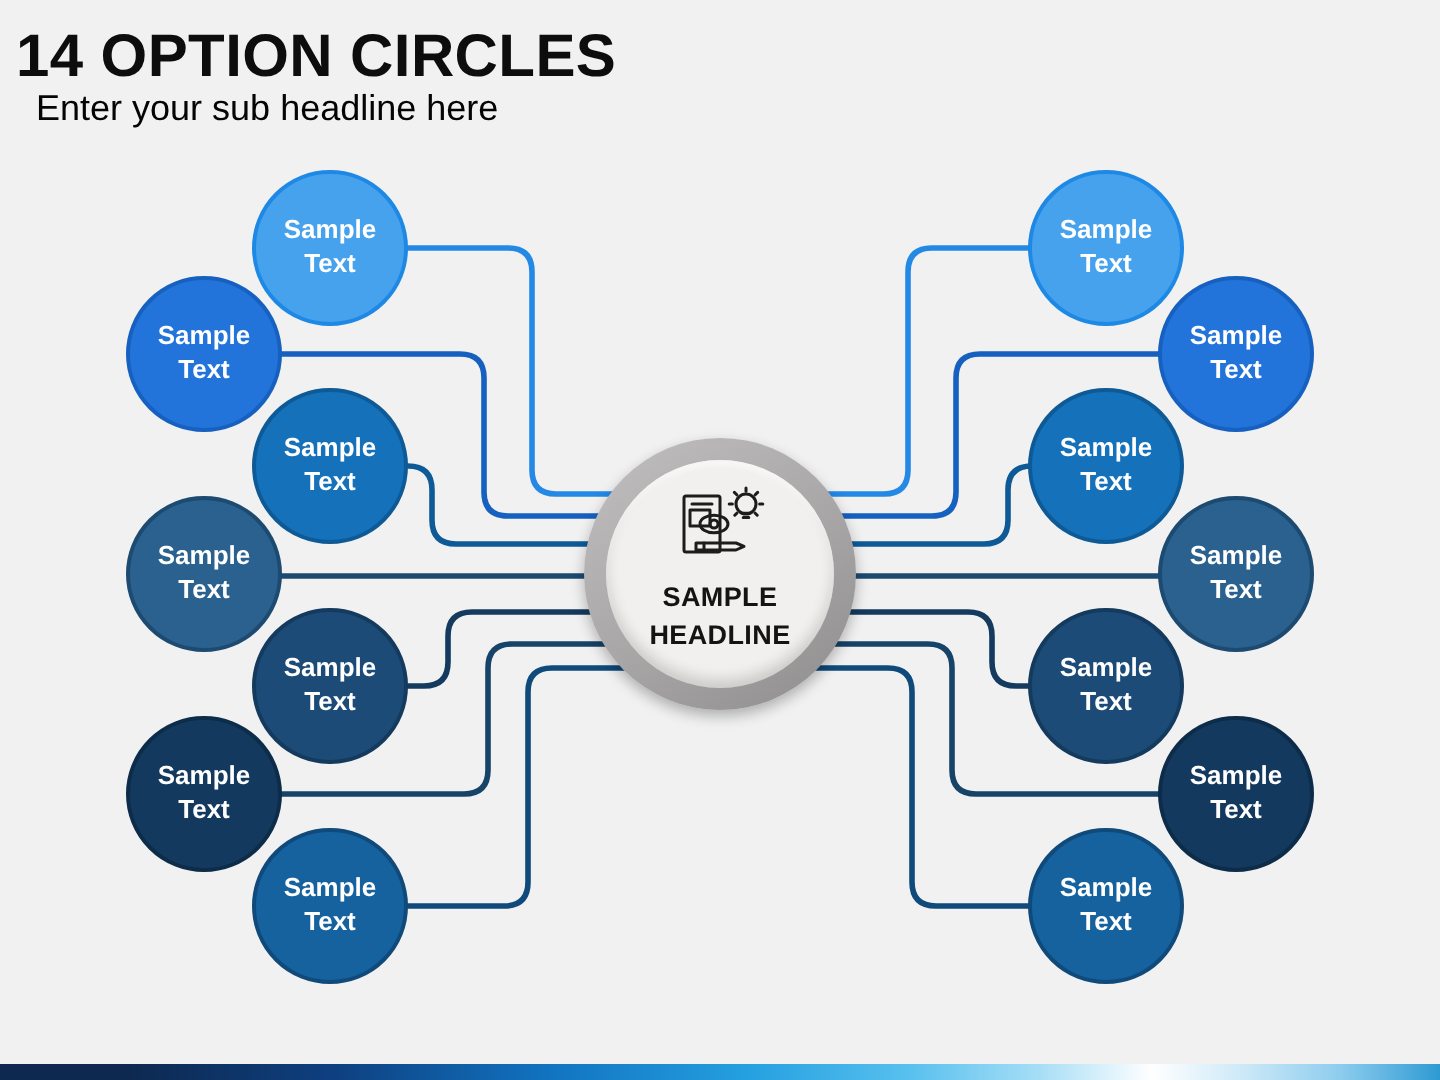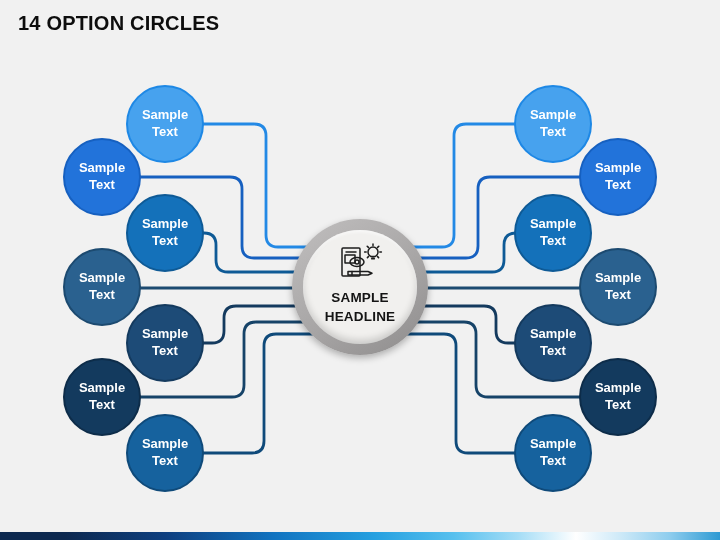--- a/index.html
+++ b/index.html
@@ -3,22 +3,22 @@
 <meta charset="utf-8">
 <style>
   html,body{margin:0;padding:0;}
   body{
     width:720px;height:540px;overflow:hidden;position:relative;
     background:#f1f1f1;
     font-family:"Liberation Sans",sans-serif;
   }
   .slide{position:absolute;inset:0;width:720px;height:540px;}
   .title{
-    position:absolute;left:18px;top:12px;
-    font-size:20px;font-weight:bold;color:#0d0d0d;letter-spacing:.2px;
+    position:absolute;left:8px;top:12px;
+    font-size:30px;font-weight:bold;color:#0d0d0d;letter-spacing:.2px;
   }
   .subtitle{
     position:absolute;left:18px;top:44px;
     font-size:18px;color:#040404;
   }
   svg.connectors{position:absolute;left:0;top:0;z-index:1;}
   .opt{
     position:absolute;width:78px;height:78px;border-radius:50%;
     border:2px solid #000;box-sizing:border-box;z-index:2;
     display:flex;flex-direction:column;align-items:center;justify-content:center;
@@ -46,20 +46,21 @@
       #0d2950 0%, #0d2950 9%, #0e3f7f 23%, #1173c0 38%, #25a0e0 52%,
       #57c0ee 63%, #a5ddf6 72%, #ffffff 80%, #cfeaf8 86%, #8ecdee 93%, #2e9ad3 100%);
   }
 </style>
 </head>
 <body>
 
 <div class="slide">
 
   <div class="title">14 OPTION CIRCLES</div>
+  <div class="subtitle">Enter your sub headline here</div>
 
   <svg class="connectors" width="720" height="540" viewBox="0 0 720 540">
     <g fill="none" stroke-width="2.8">
       <path d="M 165 124 H 254 Q 266 124 266 136 V 235 Q 266 247 278 247 H 442 Q 454 247 454 235 V 136 Q 454 124 466 124 H 553" style="stroke: rgb(35, 137, 229);"></path>
       <path d="M 102 177 H 230 Q 242 177 242 189 V 246 Q 242 258 254 258 H 466 Q 478 258 478 246 V 189 Q 478 177 490 177 H 618" style="stroke: rgb(22, 96, 192);"></path>
       <path d="M 165 233 H 204 Q 216 233 216 245 V 260 Q 216 272 228 272 H 492 Q 504 272 504 260 V 245 Q 504 233 516 233 H 553" style="stroke: rgb(14, 90, 150);"></path>
       <path d="M 102 288 H 618" style="stroke: rgb(28, 74, 112);"></path>
       <path d="M 165 343 H 212 Q 224 343 224 331 V 318 Q 224 306 236 306 H 484 Q 496 306 496 318 V 331 Q 496 343 508 343 H 553" style="stroke: rgb(20, 58, 94);"></path>
       <path d="M 102 397 H 232 Q 244 397 244 385 V 334 Q 244 322 256 322 H 464 Q 476 322 476 334 V 385 Q 476 397 488 397 H 618" style="stroke: rgb(22, 67, 104);"></path>
       <path d="M 165 453 H 252 Q 264 453 264 441 V 346 Q 264 334 276 334 H 444 Q 456 334 456 346 V 441 Q 456 453 468 453 H 553" style="stroke: rgb(15, 74, 122);"></path>

